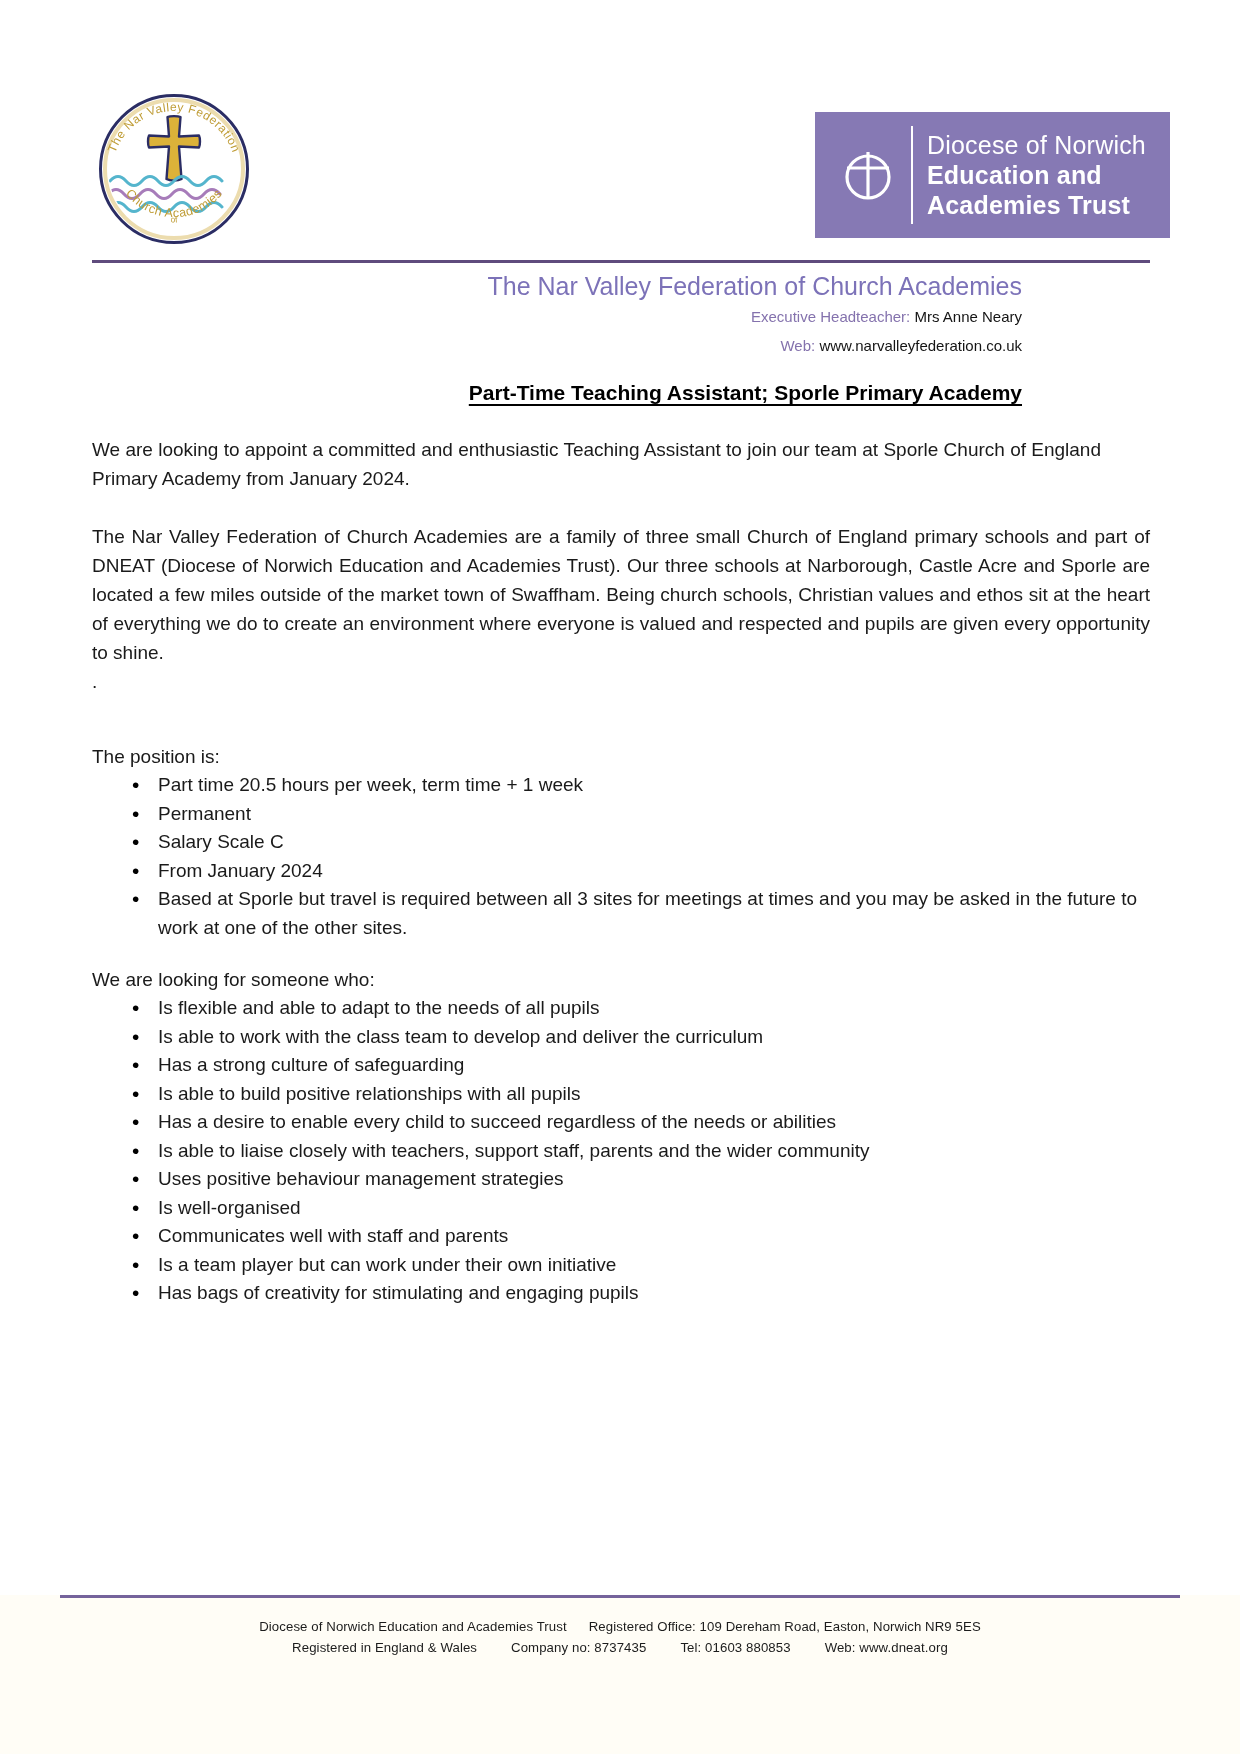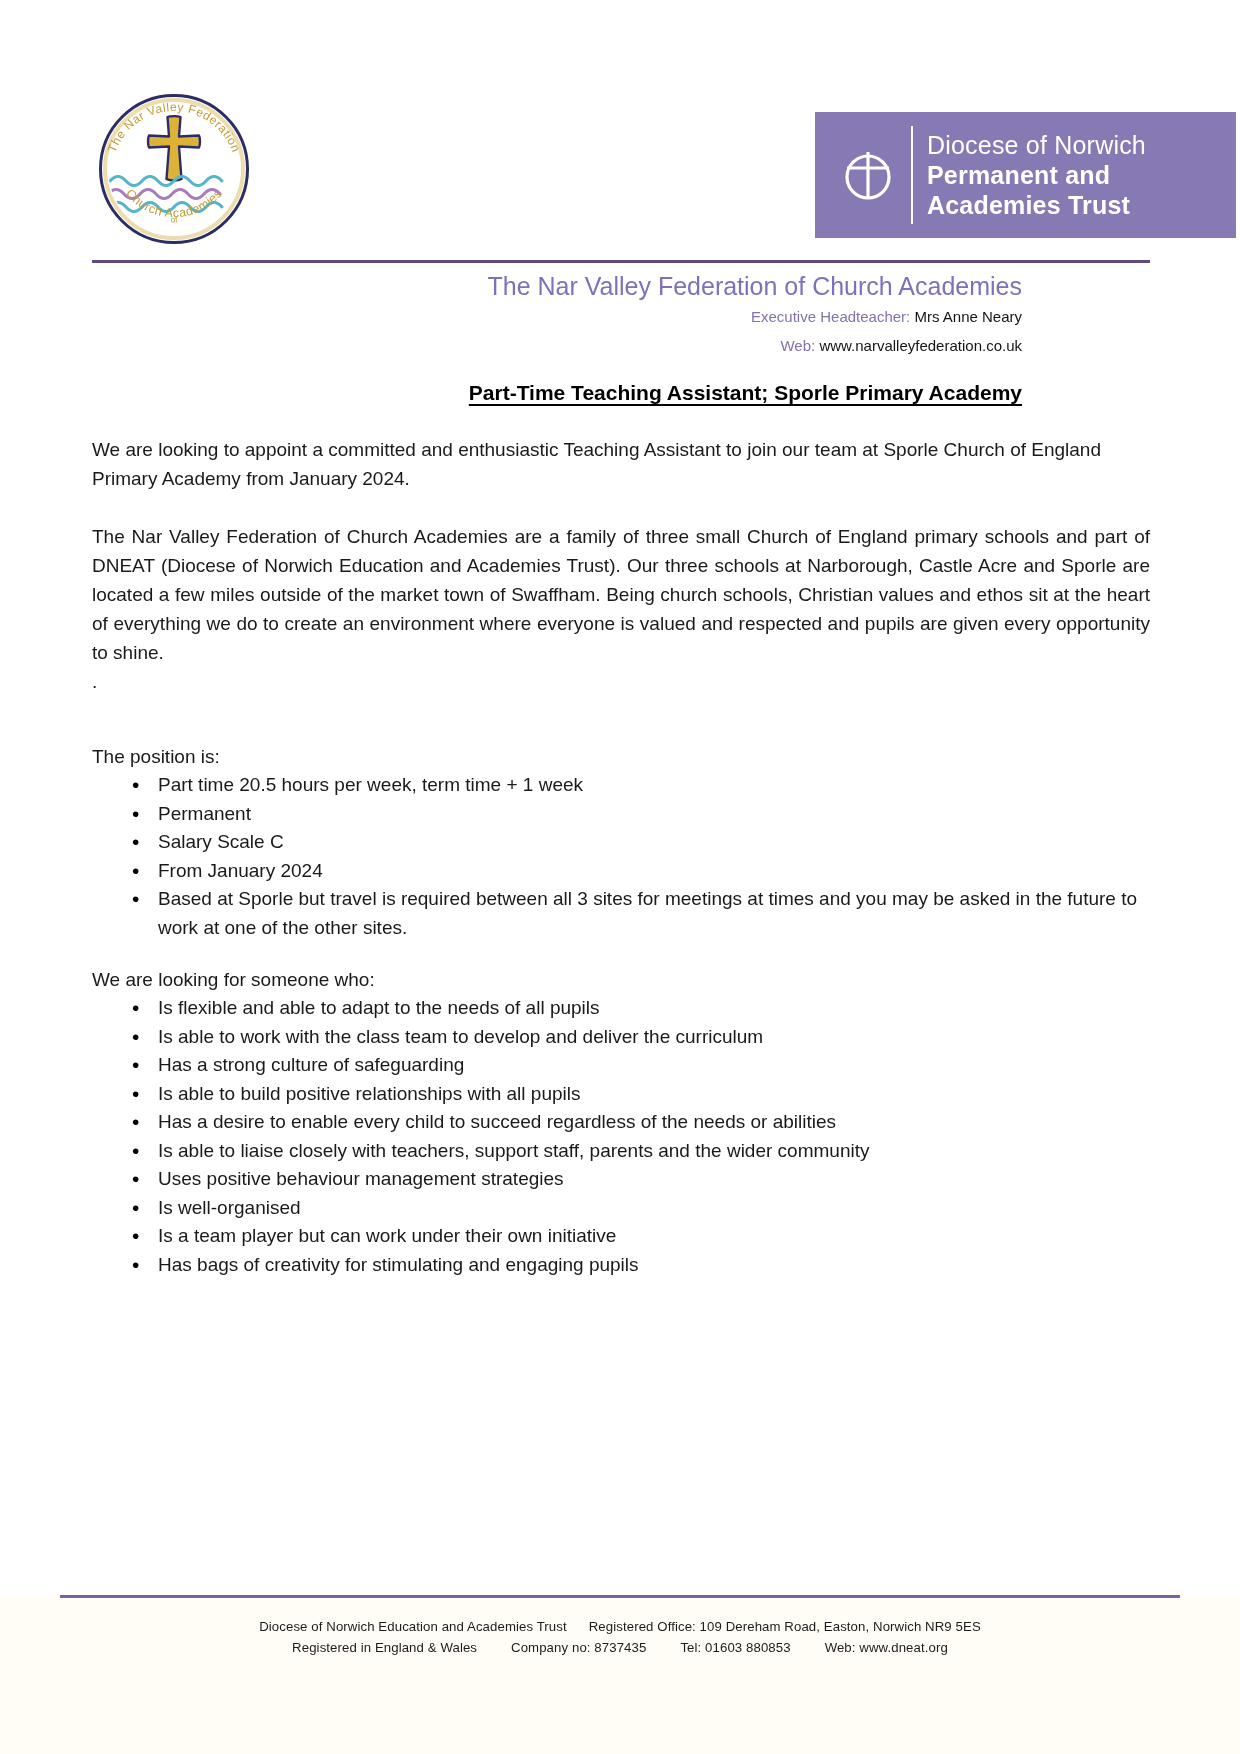--- a/index.html
+++ b/index.html
@@ -8,21 +8,21 @@
     width:1240px;height:1754px;
     background:#ffffff;
     font-family:"Liberation Sans", sans-serif;
     color:#1a1a1a;
     overflow:hidden;
   }
   
   .header{position:relative;height:260px;}
   .nvf-logo{position:absolute;left:98px;top:93px;width:152px;height:152px;}
   .dneat-box{
-    position:absolute;left:815px;top:112px;width:421px;height:126px;
+    position:absolute;left:815px;top:112px;width:355px;height:126px;
     background:#8679b4;display:flex;align-items:center;box-sizing:border-box;
     padding-left:22px;
   }
   .dneat-emblem{width:62px;height:62px;flex:0 0 auto;}
   .dneat-divider{width:2px;height:98px;background:#ffffff;margin:0 14px 0 12px;}
   .dneat-text{color:#ffffff;line-height:30px;font-size:25px;letter-spacing:0.2px;}
   .dneat-text .l1{font-weight:400;}
   .dneat-text .l2,.dneat-text .l3{font-weight:700;}
   .rule-top{margin:0 90px 0 92px;height:3px;background:#5f4b7d;}
   
@@ -103,21 +103,21 @@
 
     <div class="dneat-box">
       <svg class="dneat-emblem" viewBox="0 0 62 62" xmlns="http://www.w3.org/2000/svg" fill="none">
         <circle cx="31" cy="33" r="21" stroke="#ffffff" stroke-width="3.2"></circle>
         <line x1="31" y1="8" x2="31" y2="54" stroke="#ffffff" stroke-width="3.2"></line>
         <line x1="10" y1="24" x2="52" y2="24" stroke="#ffffff" stroke-width="3.2"></line>
       </svg>
       <div class="dneat-divider"></div>
       <div class="dneat-text">
         <div class="l1">Diocese of Norwich</div>
-        <div class="l2">Permanent and</div>
+        <div class="l2">Education and</div>
         <div class="l3">Academies Trust</div>
       </div>
     </div>
   </div>
 
   <div class="rule-top"></div>
 
   <div class="center-block">
     <h1 class="org-name">The Nar Valley Federation of Church Academies</h1>
     <p class="mast-line">
@@ -150,20 +150,21 @@
     <ul class="blist">
 
     <li>Is flexible and able to adapt to the needs of all pupils</li>
         <li>Is able to work with the class team to develop and deliver the curriculum</li>
         <li>Has a strong culture of safeguarding</li>
         <li>Is able to build positive relationships with all pupils</li>
         <li>Has a desire to enable every child to succeed regardless of the needs or abilities</li>
         <li>Is able to liaise closely with teachers, support staff, parents and the wider community</li>
         <li>Uses positive behaviour management strategies</li>
         <li>Is well-organised</li>
+        <li>Communicates well with staff and parents</li>
         <li>Is a team player but can work under their own initiative</li>
         <li>Has bags of creativity for stimulating and engaging pupils</li>
       </ul>
   </div>
 
   <div class="footer">
     <div class="rule-bottom"></div>
     <div class="foot-line f1">
       <span>Diocese of Norwich Education and Academies Trust</span>
       <span>Registered Office: 109 Dereham Road, Easton, Norwich NR9 5ES</span>

